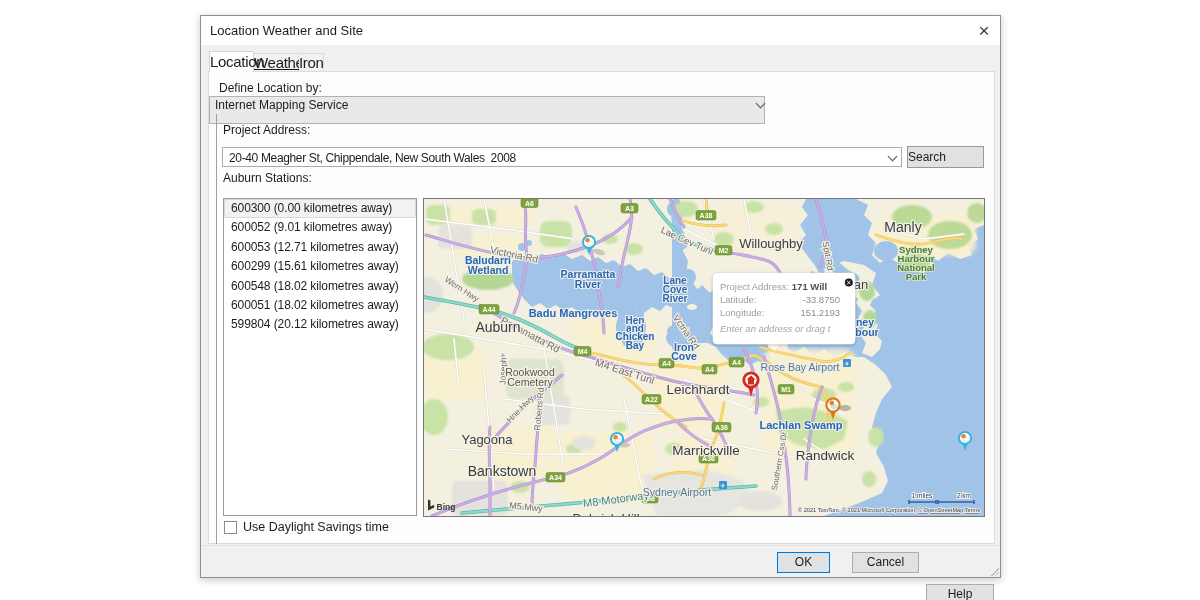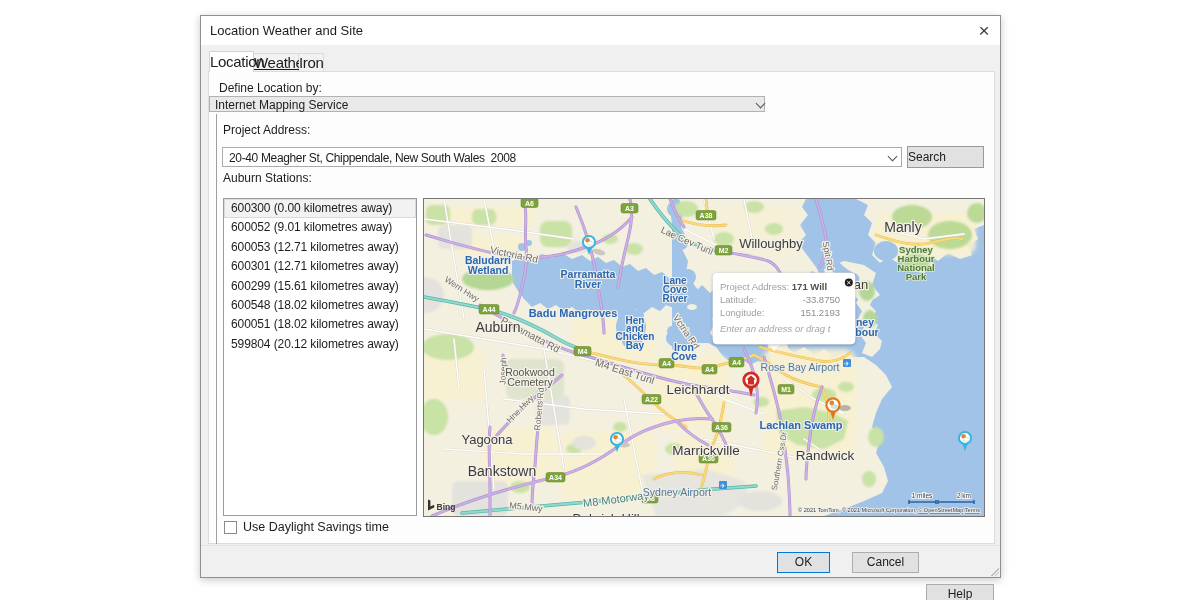--- a/index.html
+++ b/index.html
@@ -15,21 +15,21 @@
   .tab{position:absolute;font-size:15px;letter-spacing:-0.3px;color:#1c1c1c;text-align:right;}
   #tab1{left:8px;top:35px;width:45px;height:21px;background:#fff;
     border:1px solid #d4d4d4;border-bottom:none;line-height:20px;z-index:3;}
   #tab2{left:53px;top:37px;width:45px;height:19px;background:#f2f2f2;
     border:1px solid #dcdcdc;border-left:none;line-height:17px;z-index:2;text-decoration:underline;}
   #tab3{left:98px;top:37px;width:25px;height:19px;background:#f2f2f2;
     border:1px solid #dcdcdc;border-left:none;line-height:17px;z-index:2;}
   #page{position:absolute;left:7px;top:55px;width:787px;height:473px;
     background:#fdfdfd;border:1px solid #dcdcdc;}
   .lbl{position:absolute;font-size:12px;color:#1c1c1c;white-space:nowrap;}
-  #combo{position:absolute;left:8px;top:80px;width:556px;height:16px;
+  #combo{position:absolute;left:8px;top:80px;width:556px;height:28px;
     background:#e9e9e9;border:1px solid #b2b2b2;z-index:4;}
   #combo span{position:absolute;left:5px;top:1px;font-size:12px;color:#1c1c1c;}
   .chev{position:absolute;width:7px;height:7px;border-right:1.4px solid #555;
     border-bottom:1.4px solid #555;transform:rotate(45deg);}
   #vline{position:absolute;left:15px;top:98px;width:1px;height:430px;background:#a0a0a0;z-index:5;}
   #addr{position:absolute;left:21px;top:131px;width:680px;height:20px;
     background:#fff;border:1px solid #ababab;}
   #addr span{position:absolute;left:6px;top:3px;font-size:12px;letter-spacing:-0.35px;color:#1c1c1c;}
   #searchbtn{position:absolute;left:706px;top:130px;width:77px;height:22px;
     background:#e1e1e1;border:1px solid #999;font-size:12px;color:#1c1c1c;
@@ -74,21 +74,20 @@
   <div id="addr">
       <span>20-40 Meagher St, Chippendale, New South Wales&nbsp; 2008</span>
     <div class="chev" style="left:666px;top:5px;"></div>
     </div>
   <div id="searchbtn">Search</div>
   <div class="lbl" style="left:22px;top:155px;">Auburn Stations:</div>
   <div id="list">
     <div class="li sel">600300 (0.00 kilometres away)</div>
     <div class="li">600052 (9.01 kilometres away)</div>
     <div class="li">600053 (12.71 kilometres away)</div>
-    <div class="li">600301 (12.71 kilometres away)</div>
     <div class="li">600299 (15.61 kilometres away)</div>
     <div class="li">600548 (18.02 kilometres away)</div>
     <div class="li">600051 (18.02 kilometres away)</div>
     <div class="li">599804 (20.12 kilometres away)</div>
   </div>
   <div id="mapbox">
   <svg id="mapsvg" width="560" height="317" viewBox="0 0 560 317">
   <defs>
     <filter id="soft" x="-20%" y="-20%" width="140%" height="140%">
             <feGaussianBlur stdDeviation="2.2"></feGaussianBlur>

